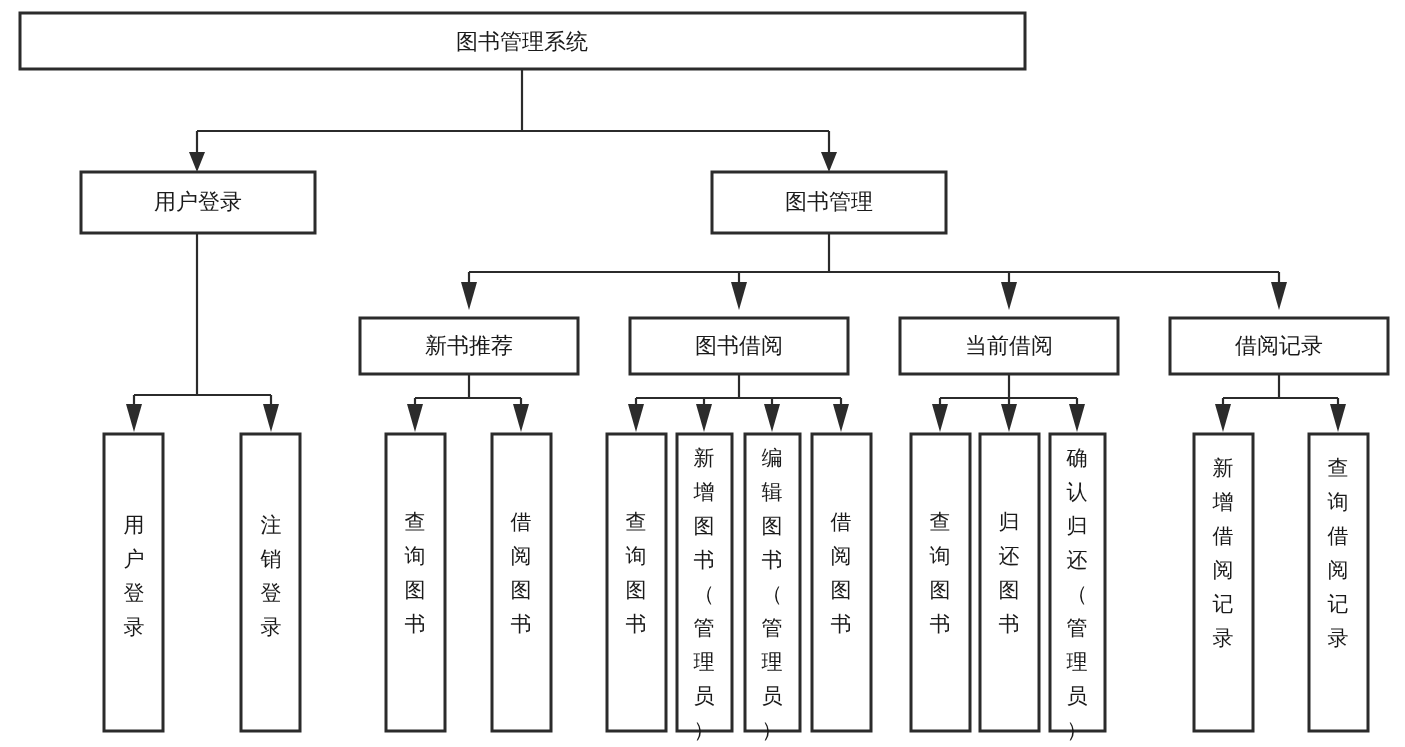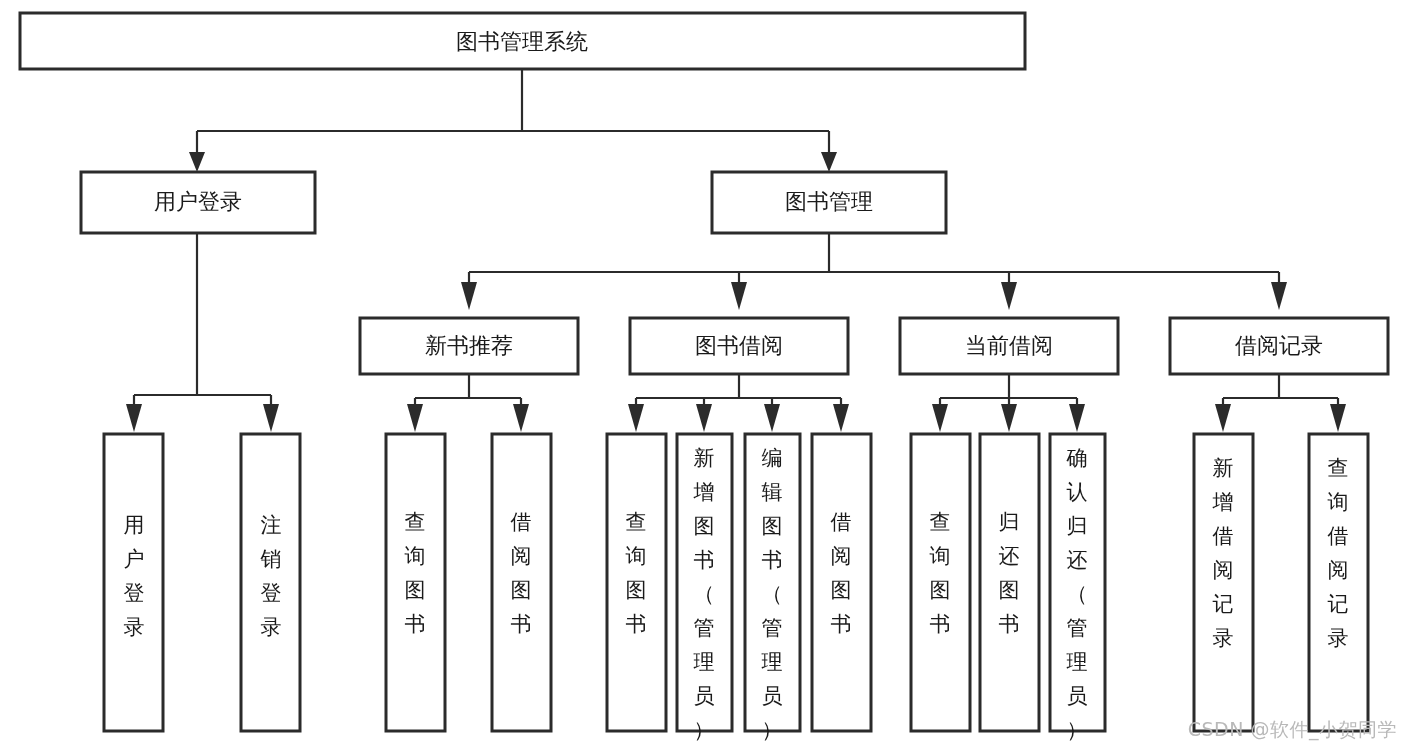--- a/index.html
+++ b/index.html
@@ -189,14 +189,13 @@
       <text class="node-label-v" x="1223" y="0"><tspan x="1223" y="475">新</tspan><tspan x="1223" y="509">增</tspan><tspan x="1223" y="543">借</tspan><tspan x="1223" y="577">阅</tspan><tspan x="1223" y="611">记</tspan><tspan x="1223" y="645">录</tspan></text>
     </g>
     <g>
       <rect class="node-rect" x="1309" y="434" width="59" height="297"></rect>
       <text class="node-label-v" x="1338" y="0"><tspan x="1338" y="475">查</tspan><tspan x="1338" y="509">询</tspan><tspan x="1338" y="543">借</tspan><tspan x="1338" y="577">阅</tspan><tspan x="1338" y="611">记</tspan><tspan x="1338" y="645">录</tspan></text>
     </g>
   </g>
 
 </svg>
 
-<div class="watermark">CSDN @软件_小贺同学</div>
 </div>
 
 </body></html>

